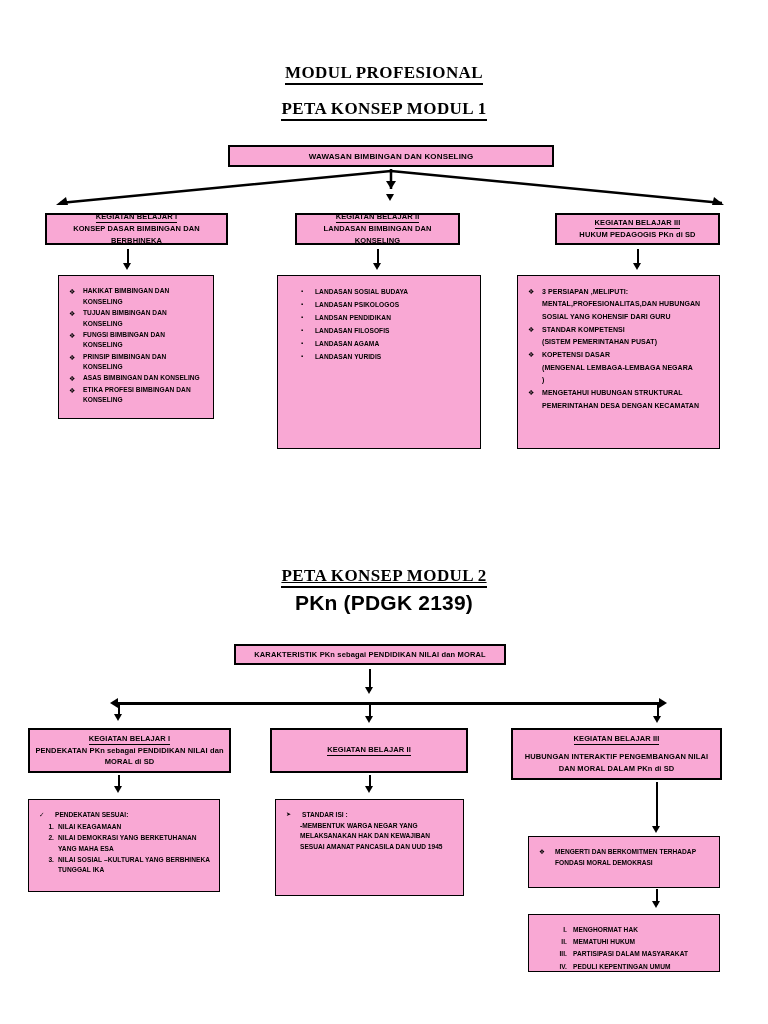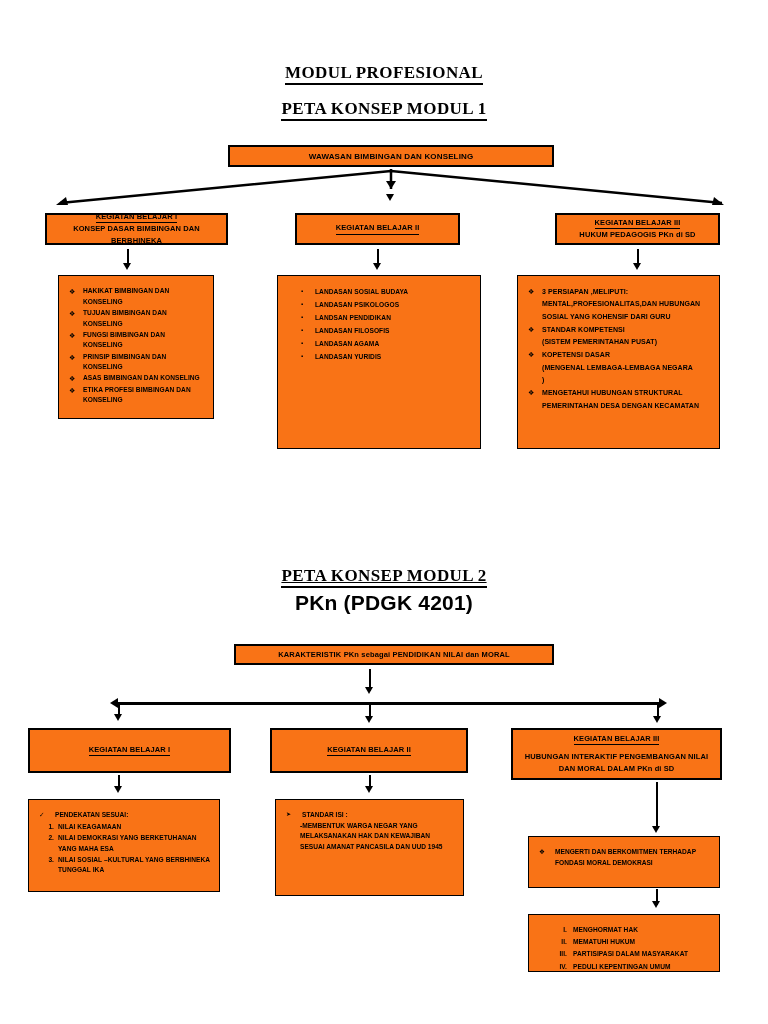--- a/index.html
+++ b/index.html
@@ -33,21 +33,21 @@
   #subtitle-pkn{
     position:absolute;top:570px;width:100%;text-align:center;
     font-family:"Liberation Sans","DejaVu Sans",sans-serif;
     font-weight:bold;font-size:21px;letter-spacing:.2px;
   }
 
   
   .box{
     position:absolute;
     border:2px solid #000;
-    background:#f97316;
+    background:#f9a8d4;
     box-sizing:border-box;
   }
   .box.thin{border-width:1.5px;}
   .box-center{
     display:flex;
     flex-direction:column;
     align-items:center;
     justify-content:center;
     text-align:center;
   }
@@ -154,20 +154,21 @@
     <polygon points="712,38 714,30 724,38"></polygon>
   </svg>
   <div class="arrowhead-down" style="left:386px;top:173px;"></div>
 
   <div class="box box-center" style="left:45px;top:192px;width:183px;height:32px;">
     <div class="hdr">KEGIATAN BELAJAR I</div>
     <div class="sub">KONSEP DASAR BIMBINGAN DAN  BERBHINEKA</div>
   </div>
   <div class="box box-center" style="left:295px;top:192px;width:165px;height:32px;">
     <div class="hdr">KEGIATAN BELAJAR II</div>
+    <div class="sub">LANDASAN BIMBINGAN DAN KONSELING</div>
   </div>
   <div class="box box-center" style="left:555px;top:192px;width:165px;height:32px;">
     <div class="hdr">KEGIATAN BELAJAR III</div>
     <div class="sub">HUKUM PEDAGOGIS PKn di SD</div>
   </div>
 
   <div>
     <div class="vline" style="left:127px;top:228px;height:18px;"></div>
     <div class="arrowhead-down" style="left:123px;top:242px;"></div>
   </div>
@@ -211,42 +212,43 @@
       <li style="white-space:pre-line;"><span class="bullet" style="line-height:1.78;">❖</span><span>KOPETENSI DASAR
 (MENGENAL LEMBAGA-LEMBAGA NEGARA
 )</span></li>
       <li style="white-space:pre-line;"><span class="bullet" style="line-height:1.78;">❖</span><span>MENGETAHUI HUBUNGAN STRUKTURAL PEMERINTAHAN DESA DENGAN KECAMATAN</span></li>
     </ul>
   </div>
 
   <div class="doc-title" id="title-peta-2">
     <span>PETA KONSEP MODUL 2</span>
   </div>
-  <div id="subtitle-pkn">PKn (PDGK 4201)</div>
-
-  <div class="box box-center" style="left:234px;top:623px;width:320px;height:21px;">
+  <div id="subtitle-pkn">PKn (PDGK 2139)</div>
+
+  <div class="box box-center" style="left:234px;top:623px;width:272px;height:21px;">
     <div class="toplabel" style="font-size:7.5px;">KARAKTERISTIK PKn sebagai PENDIDIKAN NILAI dan MORAL</div>
   </div>
 
   <div>
     <div class="vline" style="left:369px;top:648px;height:22px;"></div>
     <div class="arrowhead-down" style="left:365px;top:666px;"></div>
     <div class="hline" style="left:118px;top:681px;width:541px;height:3px;"></div>
     <div class="arrowhead-left" style="left:110px;top:677px;"></div>
     <div class="arrowhead-right" style="left:659px;top:677px;"></div>
     <div class="vline" style="left:118px;top:684px;height:12px;"></div>
     <div class="arrowhead-down" style="left:114px;top:693px;"></div>
     <div class="vline" style="left:369px;top:684px;height:14px;"></div>
     <div class="arrowhead-down" style="left:365px;top:695px;"></div>
     <div class="vline" style="left:657px;top:684px;height:14px;"></div>
     <div class="arrowhead-down" style="left:653px;top:695px;"></div>
   </div>
 
   <div class="box box-center" style="left:28px;top:707px;width:203px;height:45px;">
     <div class="hdr">KEGIATAN BELAJAR I</div>
+    <div class="sub">PENDEKATAN  PKn sebagai PENDIDIKAN NILAI dan MORAL di SD</div>
   </div>
   <div class="box box-center" style="left:270px;top:707px;width:198px;height:45px;">
     <div class="hdr">KEGIATAN BELAJAR II</div>
   </div>
   <div class="box box-center" style="left:511px;top:707px;width:211px;height:52px;">
     <div class="hdr" style="margin-bottom:6px;">KEGIATAN BELAJAR III</div>
     <div class="sub">HUBUNGAN INTERAKTIF  PENGEMBANGAN NILAI DAN MORAL DALAM PKn di SD</div>
   </div>
 
   <div>

